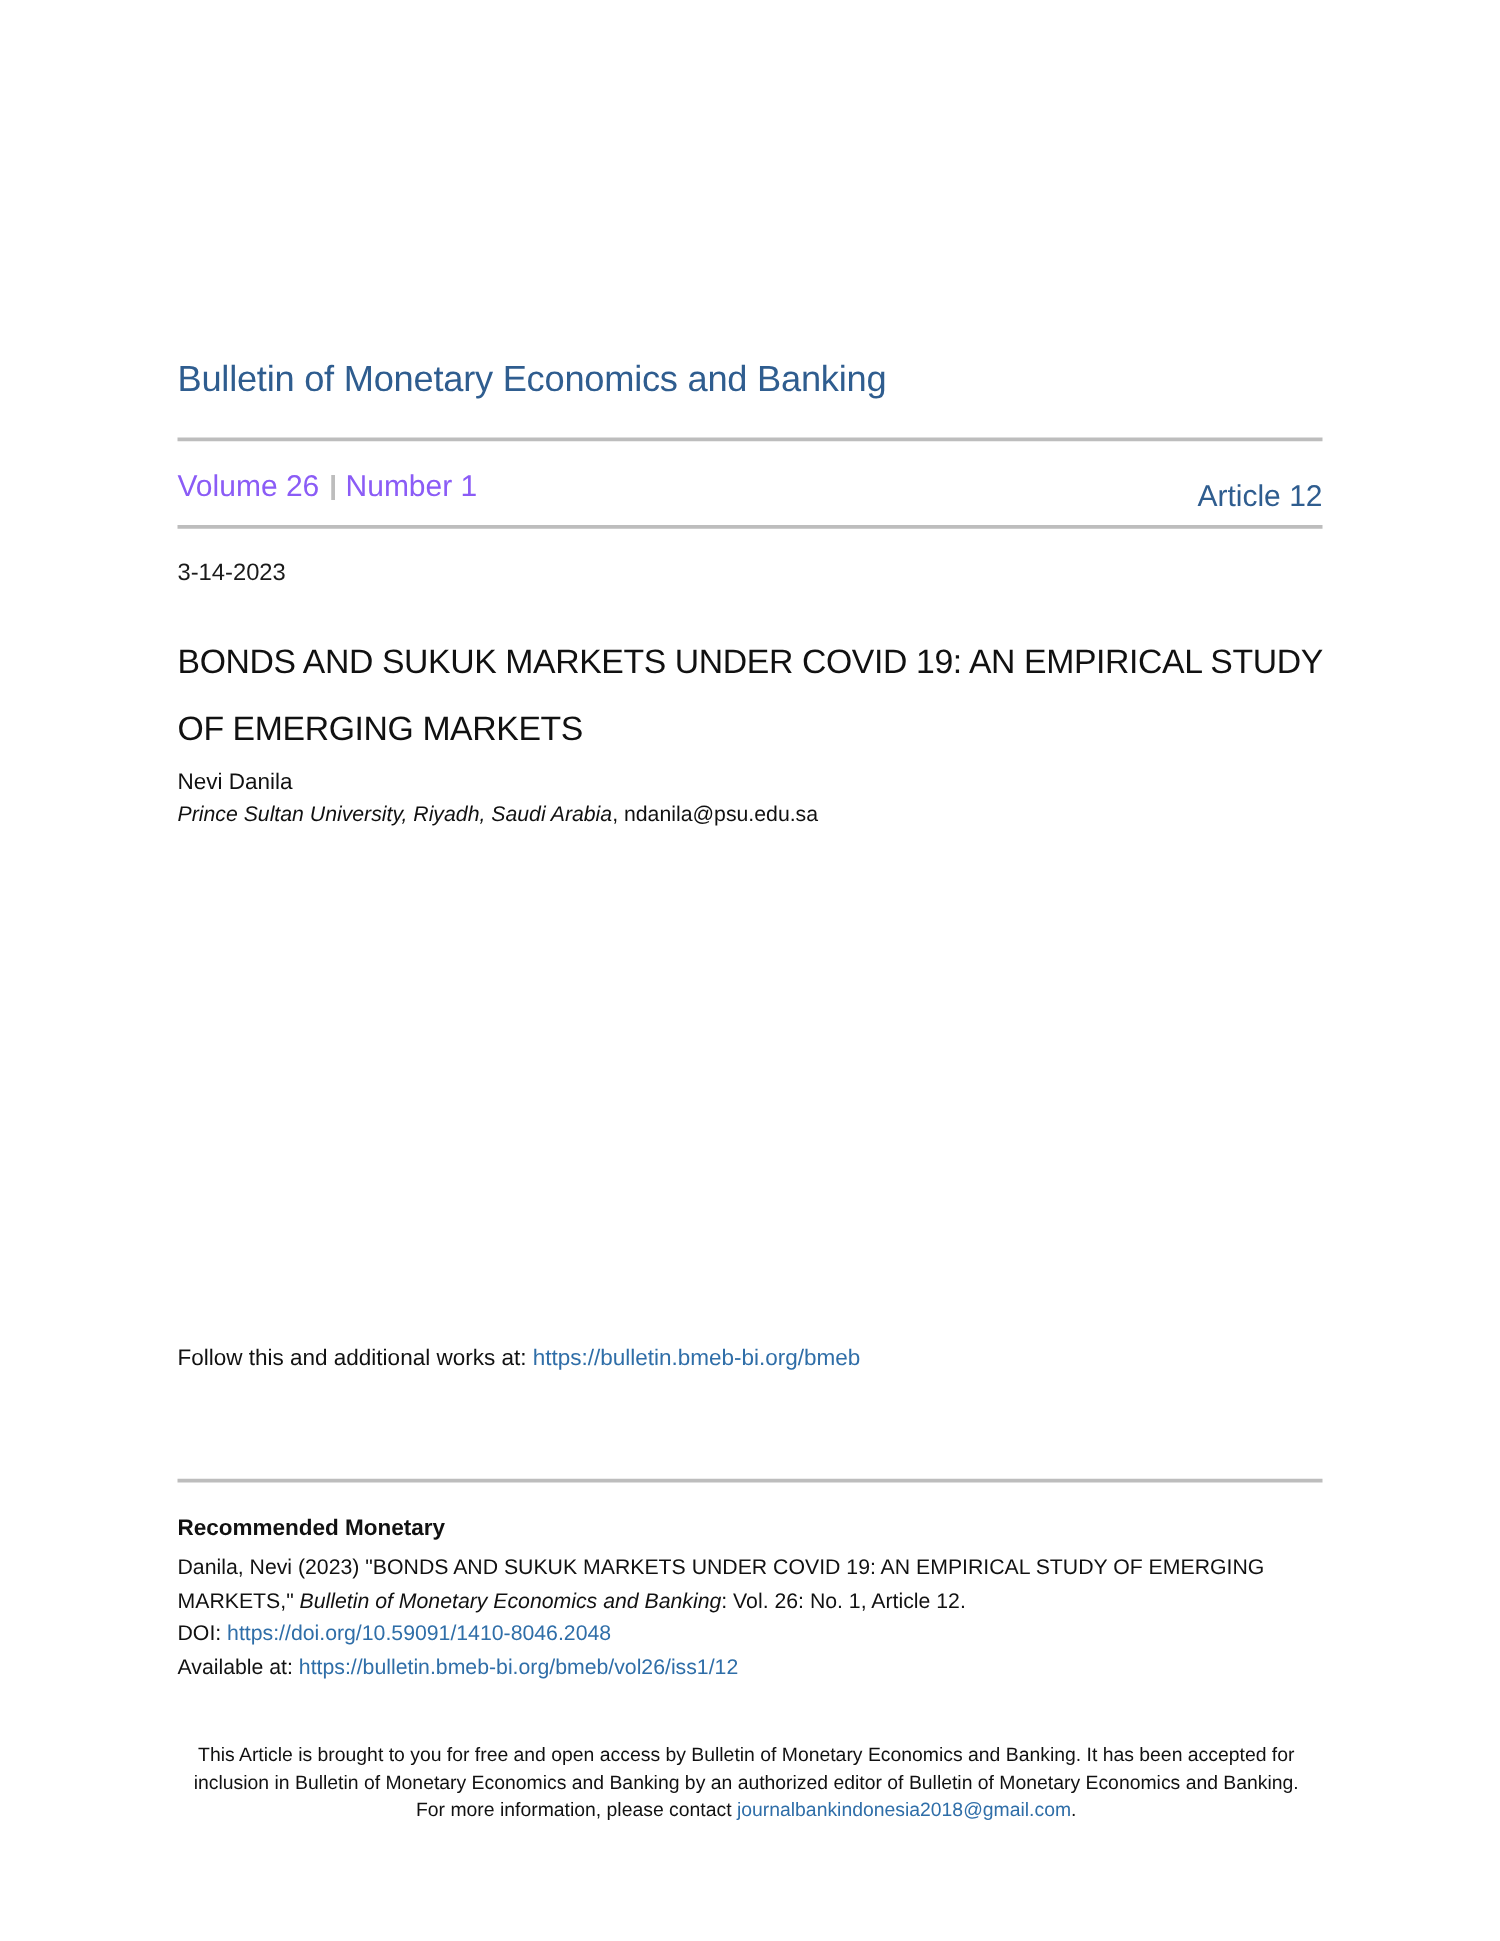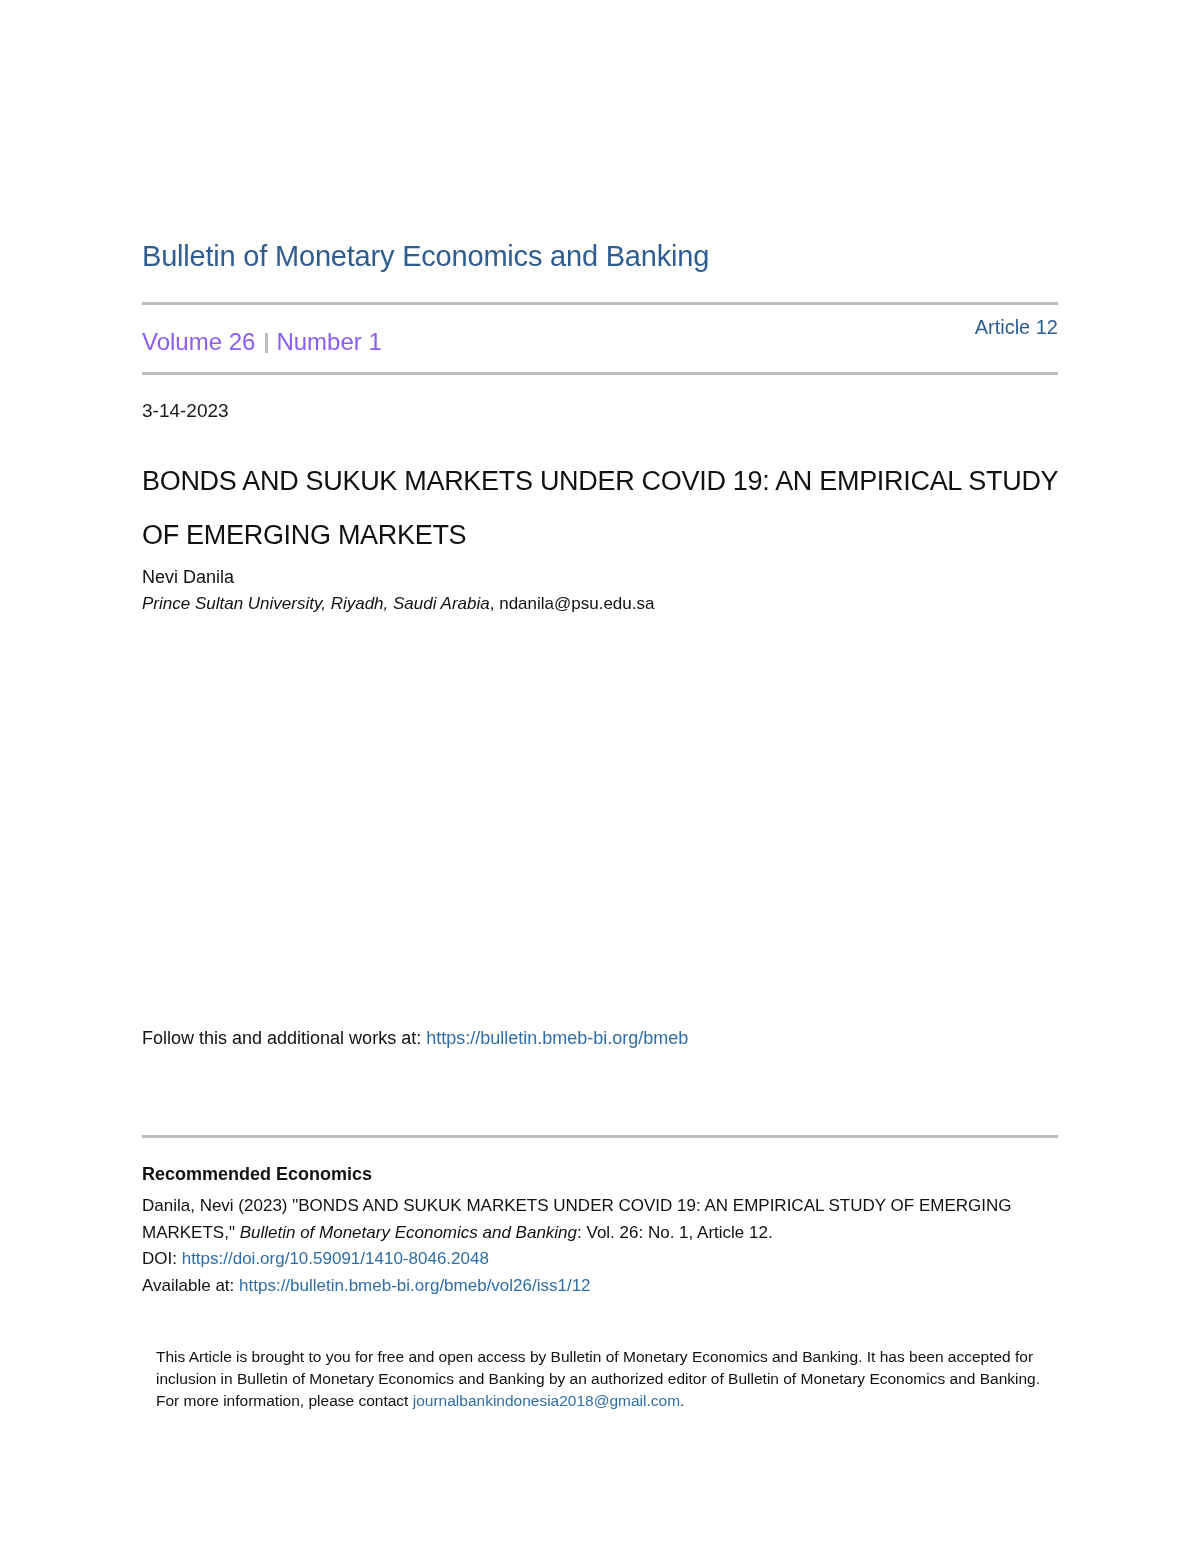--- a/index.html
+++ b/index.html
@@ -1,34 +1,34 @@
 <!DOCTYPE html>
 <html><head>
 <meta charset="utf-8">
 <style>
   html, body { margin: 0; padding: 0; background: #ffffff; }
   body { width: 1200px; height: 1553px; position: relative; overflow: hidden;
          font-family: "Liberation Sans", "DejaVu Sans", sans-serif; color: #1a1a1a; }
-  .abs { position: absolute; }
+  .abs { position: absolute; margin-top: 48px; }
   .journal-title { left: 142px; top: 240px; font-size: 29px; color: #2f5d8f; letter-spacing: -0.2px; white-space: nowrap; }
   .rule { left: 142px; width: 916px; height: 3px; background: #bdbdbd; }
   .vol-line { left: 142px; top: 328px; font-size: 24px; color: #8b5cf6; white-space: nowrap; }
   .vol-line .sep { display: inline-block; width: 3px; height: 20px; background: #bdbdbd; vertical-align: -3px; margin: 0 8px 0 10px; }
-  .article-no { right: 142px; top: 316px; font-size: 20px; color: #2f5d8f; white-space: nowrap; text-align: right; }
+  .article-no { right: 142px; top: 336px; font-size: 24px; color: #2f5d8f; white-space: nowrap; text-align: right; }
   .date { left: 142px; top: 400px; font-size: 19px; color: #1a1a1a; }
   .title { left: 142px; top: 454px; width: 930px; font-size: 27px; line-height: 54px; color: #111; letter-spacing: -0.3px; }
   .author { left: 142px; top: 567px; font-size: 18px; color: #111; }
   .affil { left: 142px; top: 594px; font-size: 17px; color: #111; white-space: nowrap; }
   .affil i { }
   .follow { left: 142px; top: 1028px; font-size: 18px; color: #111; white-space: nowrap; }
   a, .link { color: #2f6ea8; text-decoration: none; }
   .rec-head { left: 142px; top: 1164px; font-size: 18px; color: #111; font-weight: bold; }
   .citation { left: 142px; top: 1193px; width: 920px; font-size: 17px; line-height: 26.5px; color: #111; }
   .citation i { font-style: italic; }
-  .notice { left: 156px; top: 1346px; width: 910px; font-size: 15.5px; line-height: 22px; color: #111; }
+  .notice { left: 142px; top: 1346px; width: 910px; font-size: 15.5px; line-height: 22px; color: #111; text-align: center; }
 </style>
 </head>
 <body>
 
 <div class="abs journal-title">Bulletin of Monetary Economics and Banking</div>
 
 <div class="abs rule" style="top:302px;"></div>
 
 <div class="abs vol-line">
   <span>Volume 26</span><span class="sep"></span><span>Number 1</span>
@@ -46,21 +46,21 @@
   <i>Prince Sultan University, Riyadh, Saudi Arabia</i>, <span>ndanila@psu.edu.sa</span>
 </div>
 
 <div class="abs follow">
   <span>Follow this and additional works at:</span>
   <a>https://bulletin.bmeb-bi.org/bmeb</a>
 </div>
 
 <div class="abs rule" style="top:1135px;"></div>
 
-<div class="abs rec-head">Recommended Economics</div>
+<div class="abs rec-head">Recommended Monetary</div>
 
 <div class="abs citation">
   <span>Danila, Nevi (2023) "BONDS AND SUKUK MARKETS UNDER COVID 19: AN EMPIRICAL STUDY OF EMERGING MARKETS," </span><i>Bulletin of Monetary Economics and Banking</i><span>: Vol. 26: No. 1, Article 12.</span><br>
   <span>DOI:</span> <a>https://doi.org/10.59091/1410-8046.2048</a><br>
   <span>Available at:</span> <a>https://bulletin.bmeb-bi.org/bmeb/vol26/iss1/12</a>
 </div>
 
 <div class="abs notice">
   <span>This Article is brought to you for free and open access by Bulletin of Monetary Economics and Banking. It has been accepted for inclusion in Bulletin of Monetary Economics and Banking by an authorized editor of Bulletin of Monetary Economics and Banking. For more information, please contact </span><a>journalbankindonesia2018@gmail.com</a><span>.</span>
 </div>

